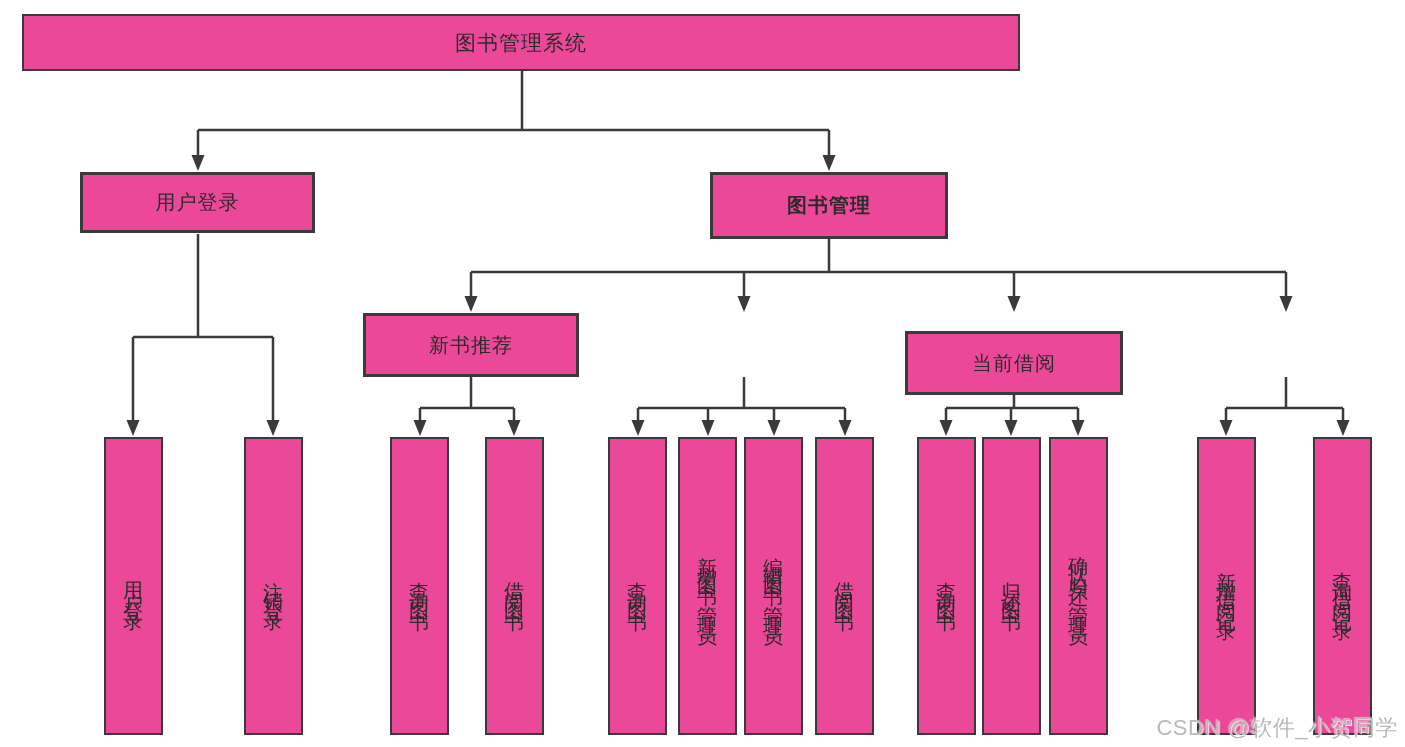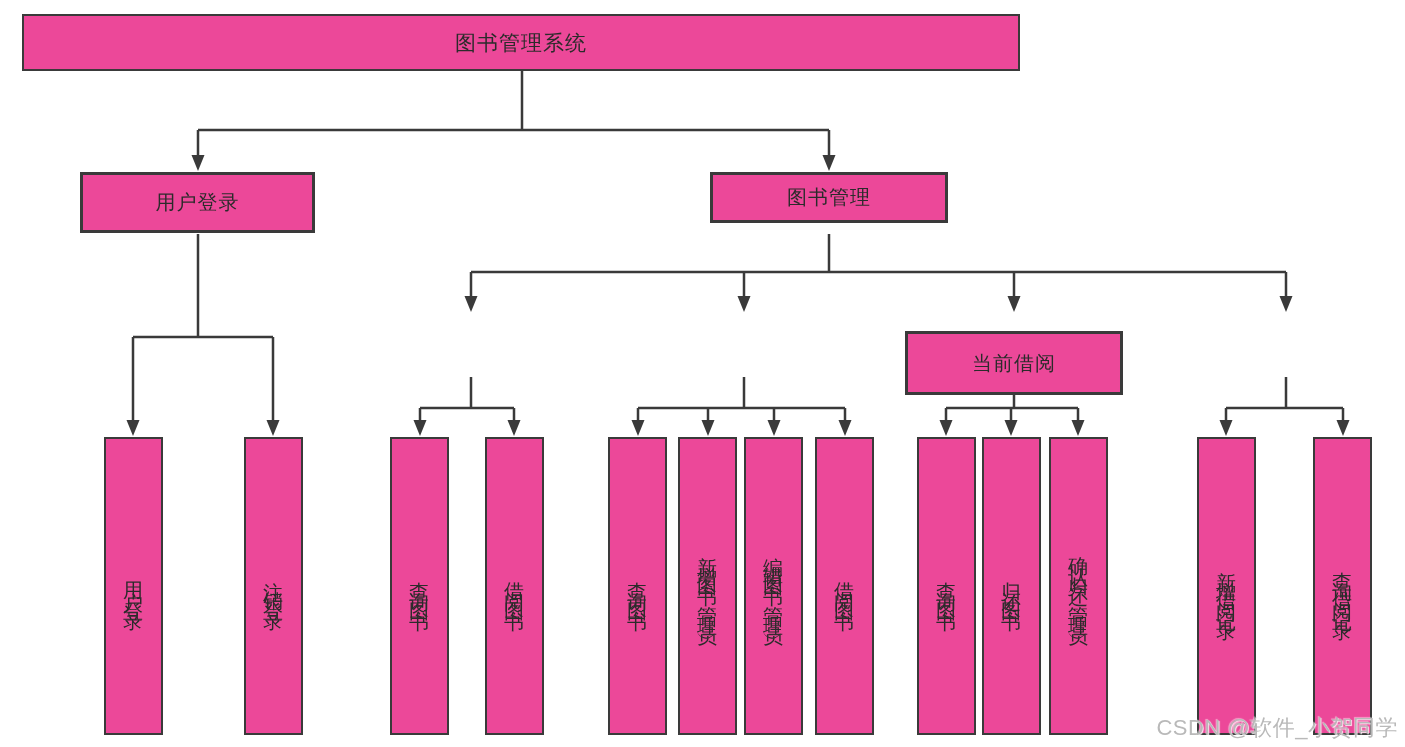--- a/index.html
+++ b/index.html
@@ -46,22 +46,23 @@
          M631.5 420 L644.5 420 L638 436 Z  M701.5 420 L714.5 420 L708 436 Z
          M767.5 420 L780.5 420 L774 436 Z  M838.5 420 L851.5 420 L845 436 Z
          M939.5 420 L952.5 420 L946 436 Z  M1004.5 420 L1017.5 420 L1011 436 Z
          M1071.5 420 L1084.5 420 L1078 436 Z M1219.5 420 L1232.5 420 L1226 436 Z
          M1336.5 420 L1349.5 420 L1343 436 Z"></path>
   </svg>
 
   <div class="box root" style="left:22px;top:14px;width:998px;height:57px;">图书管理系统</div>
 
   <div class="box" style="left:80px;top:172px;width:235px;height:61px;">用户登录</div>
-  <div class="box" style="left:710px;top:172px;width:238px;height:51px;">图书管理</div>
+  <div class="box" style="left:710px;top:172px;width:238px;height:67px;font-weight:bold;">图书管理</div>
 
+  <div class="box" style="left:363px;top:313px;width:216px;height:64px;">新书推荐</div>
   <div class="box" style="left:905px;top:331px;width:218px;height:64px;">当前借阅</div>
 
   <div class="box leaf" style="left:104px;top:437px;width:59px;height:298px;">用户登录</div>
   <div class="box leaf" style="left:244px;top:437px;width:59px;height:298px;">注销登录</div>
 
   <div class="box leaf" style="left:390px;top:437px;width:59px;height:298px;">查询图书</div>
   <div class="box leaf" style="left:485px;top:437px;width:59px;height:298px;">借阅图书</div>
 
   <div class="box leaf" style="left:608px;top:437px;width:59px;height:298px;">查询图书</div>
   <div class="box leaf" style="left:678px;top:437px;width:59px;height:298px;">新增图书（管理员）</div>

